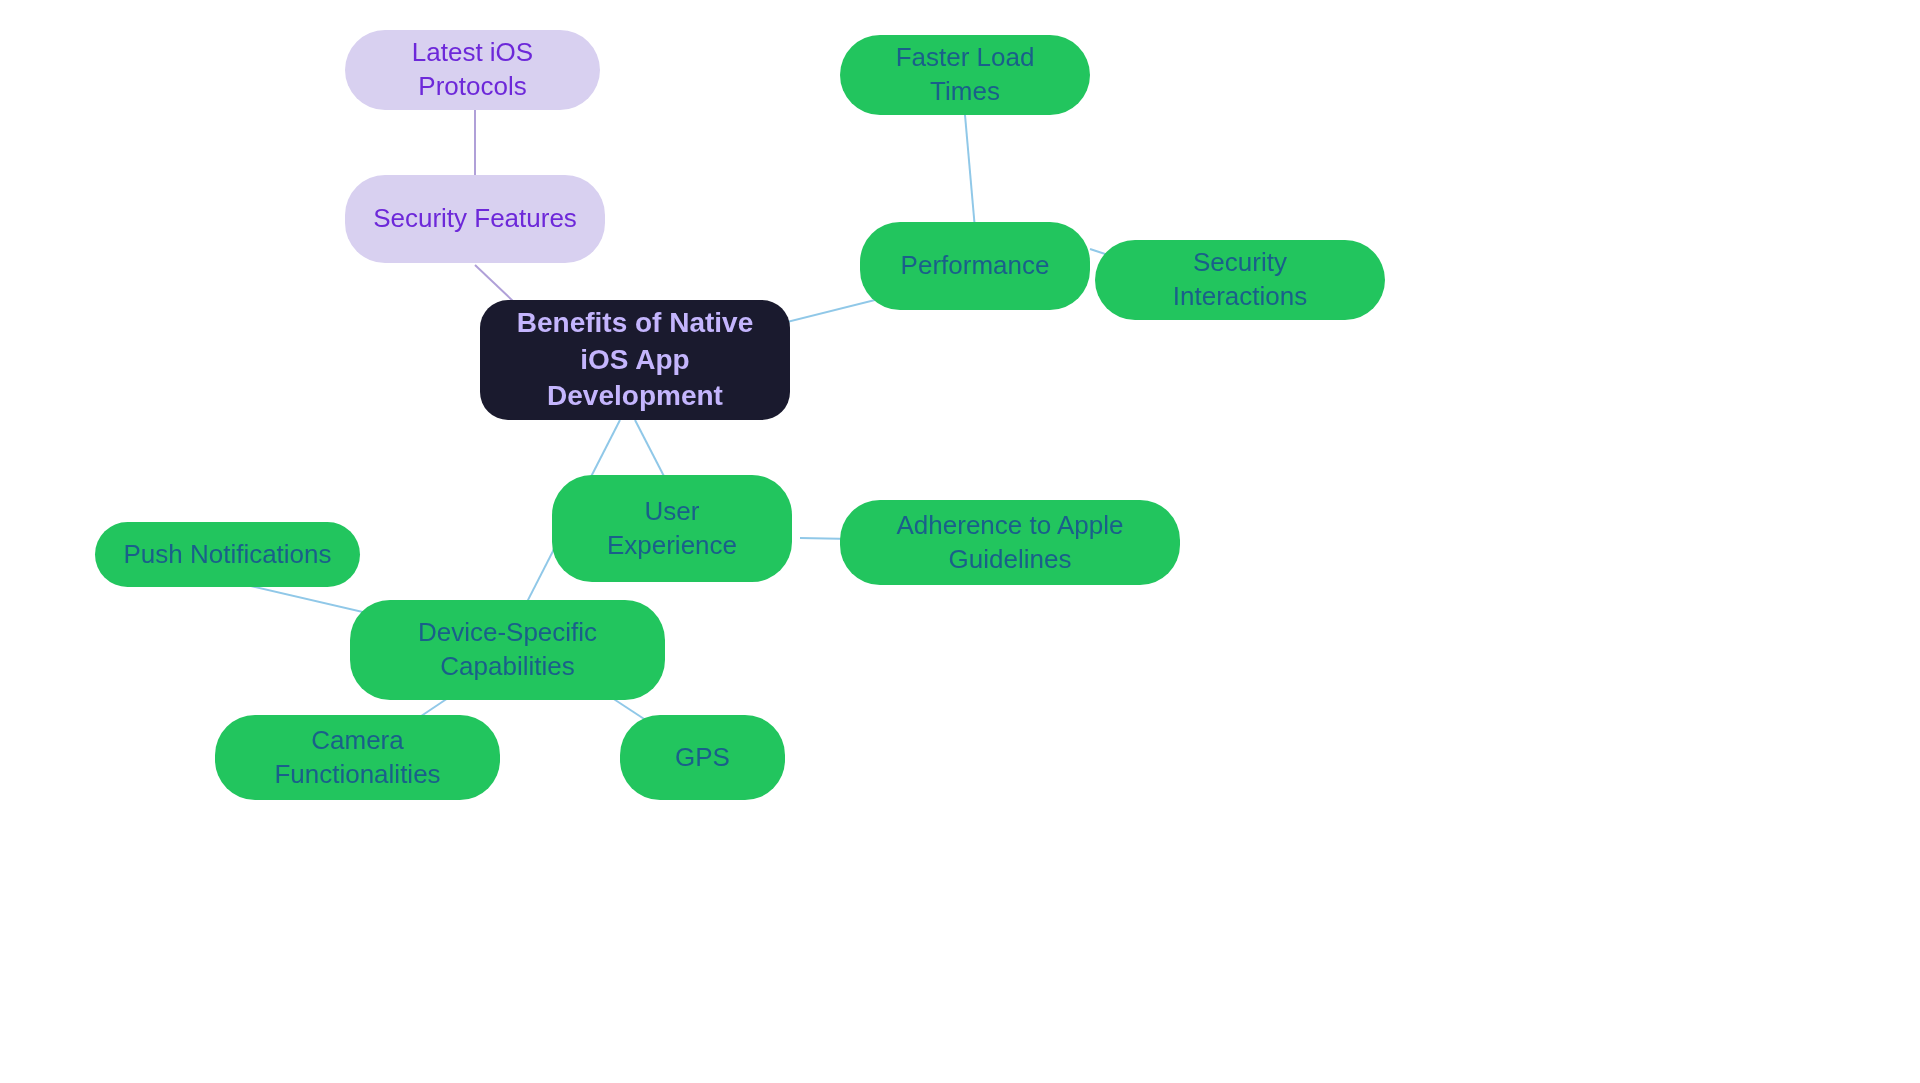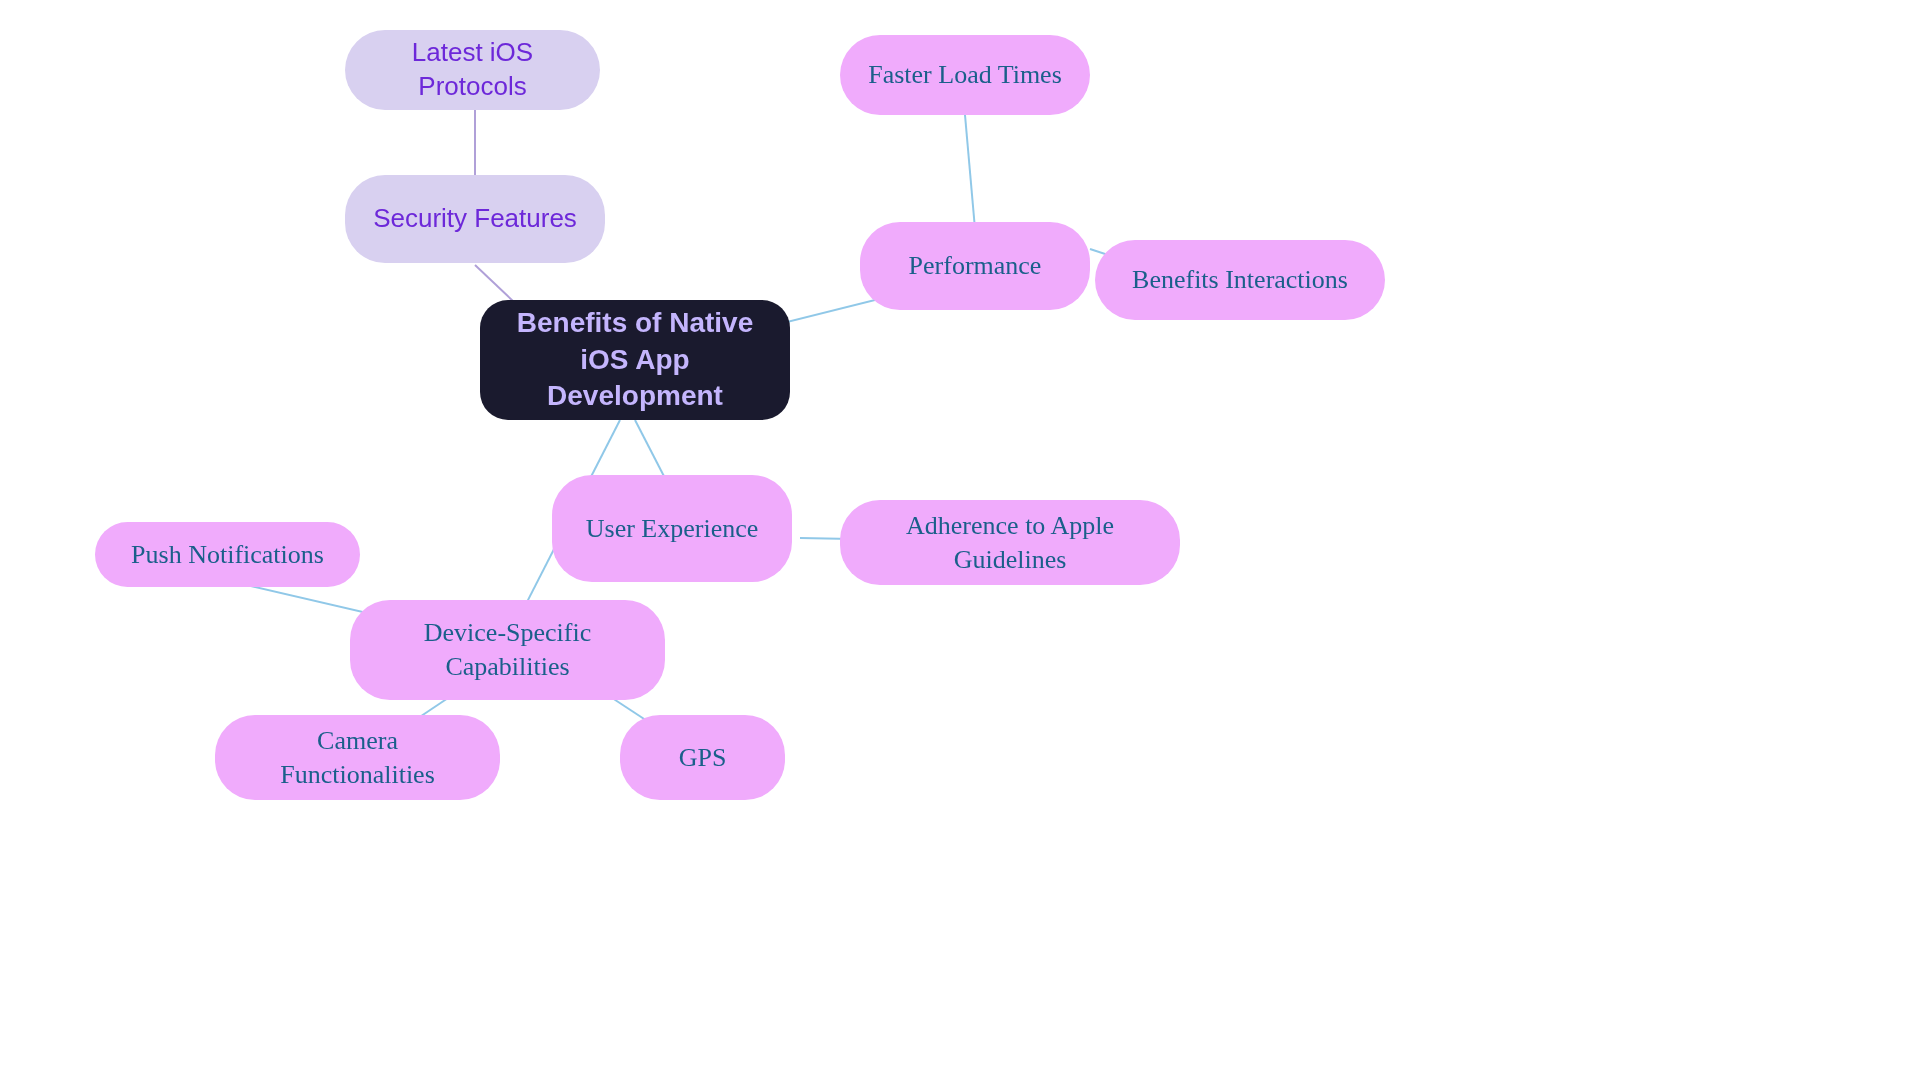--- a/index.html
+++ b/index.html
@@ -34,24 +34,23 @@
     .node-center {
       background: #1a1a2e;
       color: #c4b5fd;
       font-size: 28px;
       font-weight: 600;
       width: 310px;
       height: 120px;
       border-radius: 28px;
     }
     .node-blue {
-      background: #f0abfc;
+      background: #22c55e;
       color: #1a5f8a;
       border: none;
-      font-family: Liberation Serif, serif;
     }
     .node-purple {
       background: #d8d0f0;
       color: #6d28d9;
       border: none;
     }
     .node-blue-large {
       width: 260px;
       height: 90px;
     }
@@ -115,21 +114,21 @@
 
 <div class="node node-blue node-blue-large" style="left: 860px; top: 185px; width: 230px; height: 88px; margin-top: 37px;">
   <span>Performance</span>
 </div>
 
 <div class="node node-blue node-blue-medium" style="left: 840px; top: 35px; width: 250px; height: 80px;">
   <span>Faster Load Times</span>
 </div>
 
 <div class="node node-blue" style="left: 1095px; top: 240px; width: 290px; height: 80px;">
-  <span>Benefits Interactions</span>
+  <span>Security Interactions</span>
 </div>
 
 <div class="node node-blue node-blue-large" style="left: 552px; top: 475px; width: 240px; height: 107px;">
   <span>User Experience</span>
 </div>
 
 <div class="node node-blue" style="left: 840px; top: 500px; width: 340px; height: 85px;">
   <span>Adherence to Apple Guidelines</span>
 </div>
 

